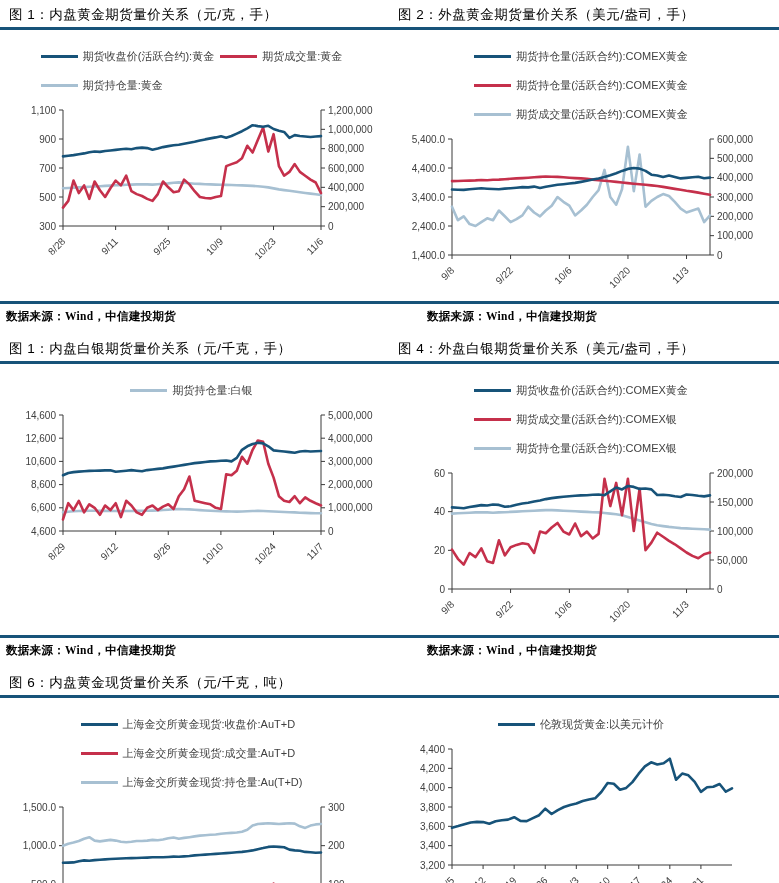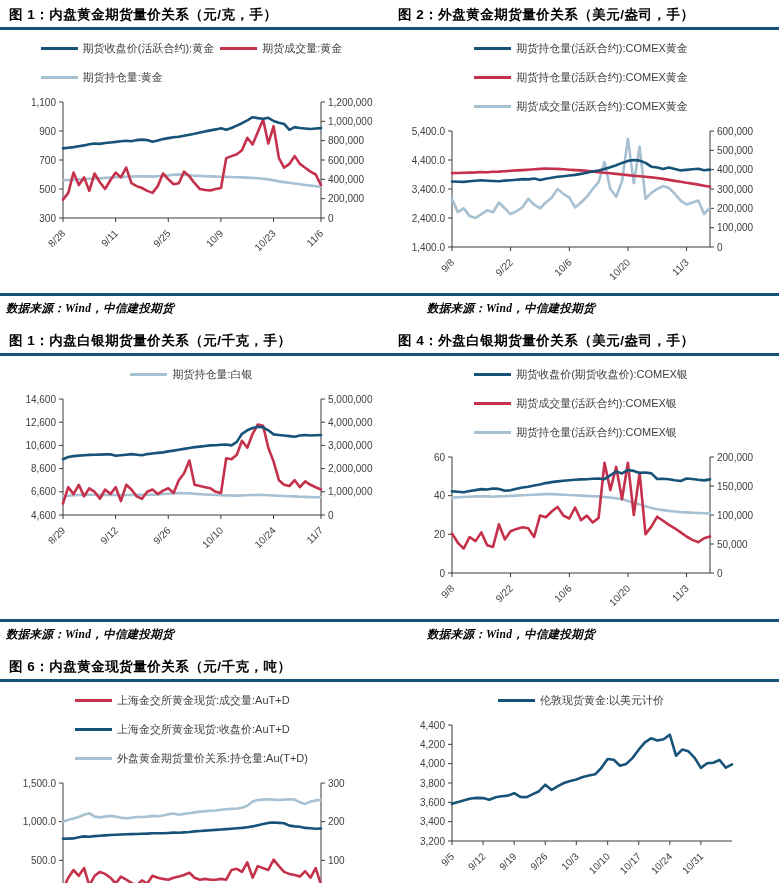--- a/index.html
+++ b/index.html
@@ -1,29 +1,29 @@
 <!DOCTYPE html>
 <html><head>
 <meta charset="utf-8">
 <style>
   html,body{margin:0;padding:0;background:#ffffff;}
   body{width:779px;font-family:"Liberation Sans",sans-serif;color:#000;}
   .page{width:779px;padding-top:2px;}
   .sec{margin-bottom:10px;}
   .row2{display:grid;grid-template-columns:389px 390px;}
-  .title-cell{padding:4px 4px 4px 9px;font-size:13.5px;font-weight:bold;letter-spacing:0.5px;line-height:17px;}
+  .title-cell{padding:4px 4px 4px 9px;font-size:13.5px;font-weight:normal;letter-spacing:0.5px;line-height:17px;}
   .rule-thick{height:3px;background:#175379;}
   .panel{padding:6px 0 2px 0;text-align:center;}
-  .legend{display:inline-block;text-align:left;margin:0 auto 0 auto;}
+  .legend{display:inline-block;text-align:left;margin:8px auto 0 auto;}
   .lg-row{display:block;white-space:nowrap;margin-bottom:9px;}
   .lg-item{display:inline-flex;align-items:center;margin-right:6px;}
   .lg-swatch{display:inline-block;width:37px;height:3px;margin-right:5px;flex:none;}
   .lg-txt{font-size:11px;color:#404040;letter-spacing:0px;}
   .chart-svg{display:block;margin:0 auto;}
-  .src-cell{font-family:"Liberation Serif",serif;font-style:italic;font-weight:bold;font-size:11.5px;padding:5px 0 2px 6px;letter-spacing:0.3px;}
+  .src-cell{font-family:"Liberation Serif",serif;font-weight:bold;font-size:11.5px;padding:5px 0 2px 6px;letter-spacing:0.3px;}
   .src-cell.right{padding-left:38px;}
   text{font-family:"Liberation Sans",sans-serif;}
 </style>
 </head>
 <body>
 
 <div class="page">
 
   <div class="sec">
     <div class="row2">
@@ -203,21 +203,21 @@
             <line x1="316" y1="124" x2="316" y2="128" stroke="#3a3a3a" stroke-width="1"></line>
             <text x="319" y="140" text-anchor="end" font-size="10" fill="#404040" transform="rotate(-45 319 140)">11/7</text>
             <polyline points="58.0,105.4 63.3,104.7 68.5,104.3 73.8,104.0 79.1,103.9 84.3,103.8 89.6,103.8 94.9,103.9 100.1,103.9 105.4,104.0 110.7,104.0 115.9,104.1 121.2,104.0 126.4,104.0 131.7,103.9 137.0,103.8 142.2,103.7 147.5,103.6 152.8,103.4 158.0,103.0 163.3,102.7 168.6,102.3 173.8,102.1 179.1,102.2 184.4,102.4 189.6,102.8 194.9,103.1 200.2,103.5 205.4,103.8 210.7,104.0 216.0,104.3 221.2,104.4 226.5,104.5 231.8,104.6 237.0,104.5 242.3,104.3 247.6,104.0 252.8,103.9 258.1,104.0 263.3,104.3 268.6,104.5 273.9,104.7 279.1,105.0 284.4,105.2 289.7,105.4 294.9,105.7 300.2,105.9 305.5,106.1 310.7,106.2 316.0,106.3" fill="none" stroke="#A7C0D2" stroke-width="2.6" stroke-linejoin="round" stroke-linecap="round"></polyline>
             <polyline points="58.0,112.4 63.3,96.2 68.5,103.1 73.8,93.8 79.1,105.4 84.3,97.3 89.6,100.8 94.9,107.8 100.1,98.5 105.4,103.1 110.7,96.2 115.9,110.1 121.2,93.8 126.4,98.5 131.7,105.4 137.0,107.8 142.2,100.8 147.5,98.5 152.8,103.1 158.0,99.6 163.3,97.3 168.6,102.0 173.8,89.2 179.1,82.2 184.4,69.5 189.6,93.8 194.9,95.0 200.2,96.2 205.4,97.3 210.7,100.8 216.0,102.0 221.2,67.2 226.5,68.3 231.8,63.7 237.0,49.8 242.3,56.7 247.6,42.8 252.8,33.5 258.1,34.7 263.3,56.7 268.6,70.6 273.9,89.2 279.1,93.8 284.4,95.0 289.7,89.2 294.9,96.2 300.2,90.4 305.5,93.8 310.7,96.2 316.0,98.5" fill="none" stroke="#C5304B" stroke-width="2.6" stroke-linejoin="round" stroke-linecap="round"></polyline>
             <polyline points="58.0,68.3 63.3,66.0 68.5,65.1 73.8,64.6 79.1,64.3 84.3,63.9 89.6,63.7 94.9,63.6 100.1,63.4 105.4,63.3 110.7,64.8 115.9,64.3 121.2,63.7 126.4,63.1 131.7,63.7 137.0,64.3 142.2,63.1 147.5,62.5 152.8,61.9 158.0,61.4 163.3,60.4 168.6,59.6 173.8,58.8 179.1,57.9 184.4,57.0 189.6,56.1 194.9,55.6 200.2,55.0 205.4,54.4 210.7,54.2 216.0,53.8 221.2,53.5 226.5,54.4 231.8,50.9 237.0,42.8 242.3,39.3 247.6,37.0 252.8,35.8 258.1,36.4 263.3,39.3 268.6,43.4 273.9,44.0 279.1,44.5 284.4,45.1 289.7,45.7 294.9,44.5 300.2,44.0 305.5,44.5 310.7,44.2 316.0,44.0" fill="none" stroke="#175379" stroke-width="2.6" stroke-linejoin="round" stroke-linecap="round"></polyline>
           </svg>
       </div>
       <div class="panel">
         <div class="legend" id="legend-3"><div class="lg-row"><span class="lg-item">
                 <span class="lg-swatch" style="background: rgb(23, 83, 121);"></span>
-                <span class="lg-txt">期货收盘价(期货收盘价):COMEX银</span>
+                <span class="lg-txt">期货收盘价(活跃合约):COMEX黄金</span>
               </span></div><div class="lg-row"><span class="lg-item">
                 <span class="lg-swatch" style="background: rgb(197, 48, 75);"></span>
                 <span class="lg-txt">期货成交量(活跃合约):COMEX银</span>
               </span></div><div class="lg-row"><span class="lg-item">
                 <span class="lg-swatch" style="background: rgb(167, 192, 210);"></span>
                 <span class="lg-txt">期货持仓量(活跃合约):COMEX银</span>
               </span></div></div>
         <svg class="chart-svg" id="chart-3" width="380" height="168">
             <line x1="58" y1="8" x2="58" y2="124" stroke="#3a3a3a" stroke-width="1"></line>
             <line x1="58" y1="124" x2="316" y2="124" stroke="#3a3a3a" stroke-width="1"></line>
@@ -264,28 +264,28 @@
   </div>
 
   <div class="sec">
     <div class="row2">
       <div class="title-cell">图 6：内盘黄金现货量价关系（元/千克，吨）</div>
     </div>
     <div class="rule-thick"></div>
     <div class="row2">
       <div class="panel">
         <div class="legend" id="legend-4"><div class="lg-row"><span class="lg-item">
+                <span class="lg-swatch" style="background: rgb(23, 83, 121);"></span>
+                <span class="lg-txt">上海金交所黄金现货:收盘价:AuT+D</span>
+              </span></div><div class="lg-row"><span class="lg-item">
                 <span class="lg-swatch" style="background: rgb(197, 48, 75);"></span>
                 <span class="lg-txt">上海金交所黄金现货:成交量:AuT+D</span>
               </span></div><div class="lg-row"><span class="lg-item">
-                <span class="lg-swatch" style="background: rgb(23, 83, 121);"></span>
-                <span class="lg-txt">上海金交所黄金现货:收盘价:AuT+D</span>
-              </span></div><div class="lg-row"><span class="lg-item">
-                <span class="lg-swatch" style="background: rgb(167, 192, 210);"></span>
-                <span class="lg-txt">外盘黄金期货量价关系:持仓量:Au(T+D)</span>
+                <span class="lg-swatch" style="background: rgb(167, 192, 210);"></span>
+                <span class="lg-txt">上海金交所黄金现货:持仓量:Au(T+D)</span>
               </span></div></div>
         <svg class="chart-svg" id="chart-4" width="380" height="168">
             <line x1="58" y1="8" x2="58" y2="124" stroke="#3a3a3a" stroke-width="1"></line>
             <line x1="58" y1="124" x2="316" y2="124" stroke="#3a3a3a" stroke-width="1"></line>
             <line x1="316" y1="8" x2="316" y2="124" stroke="#3a3a3a" stroke-width="1"></line>
             <line x1="54" y1="124" x2="58" y2="124" stroke="#3a3a3a" stroke-width="1"></line>
             <text x="51" y="127.5" text-anchor="end" font-size="10" fill="#404040">0.0</text>
             <line x1="54" y1="85.33333333333334" x2="58" y2="85.33333333333334" stroke="#3a3a3a" stroke-width="1"></line>
             <text x="51" y="88.83333333333334" text-anchor="end" font-size="10" fill="#404040">500.0</text>
             <line x1="54" y1="46.66666666666667" x2="58" y2="46.66666666666667" stroke="#3a3a3a" stroke-width="1"></line>

